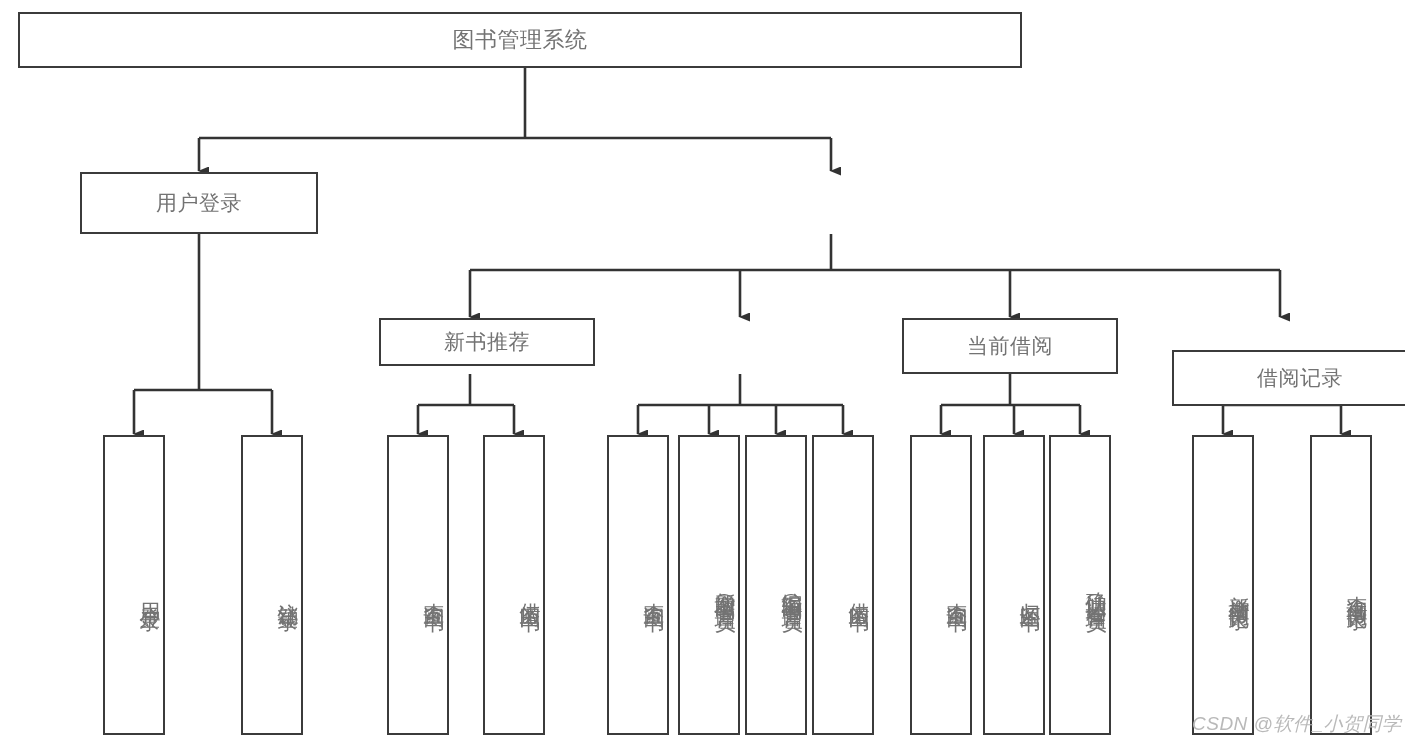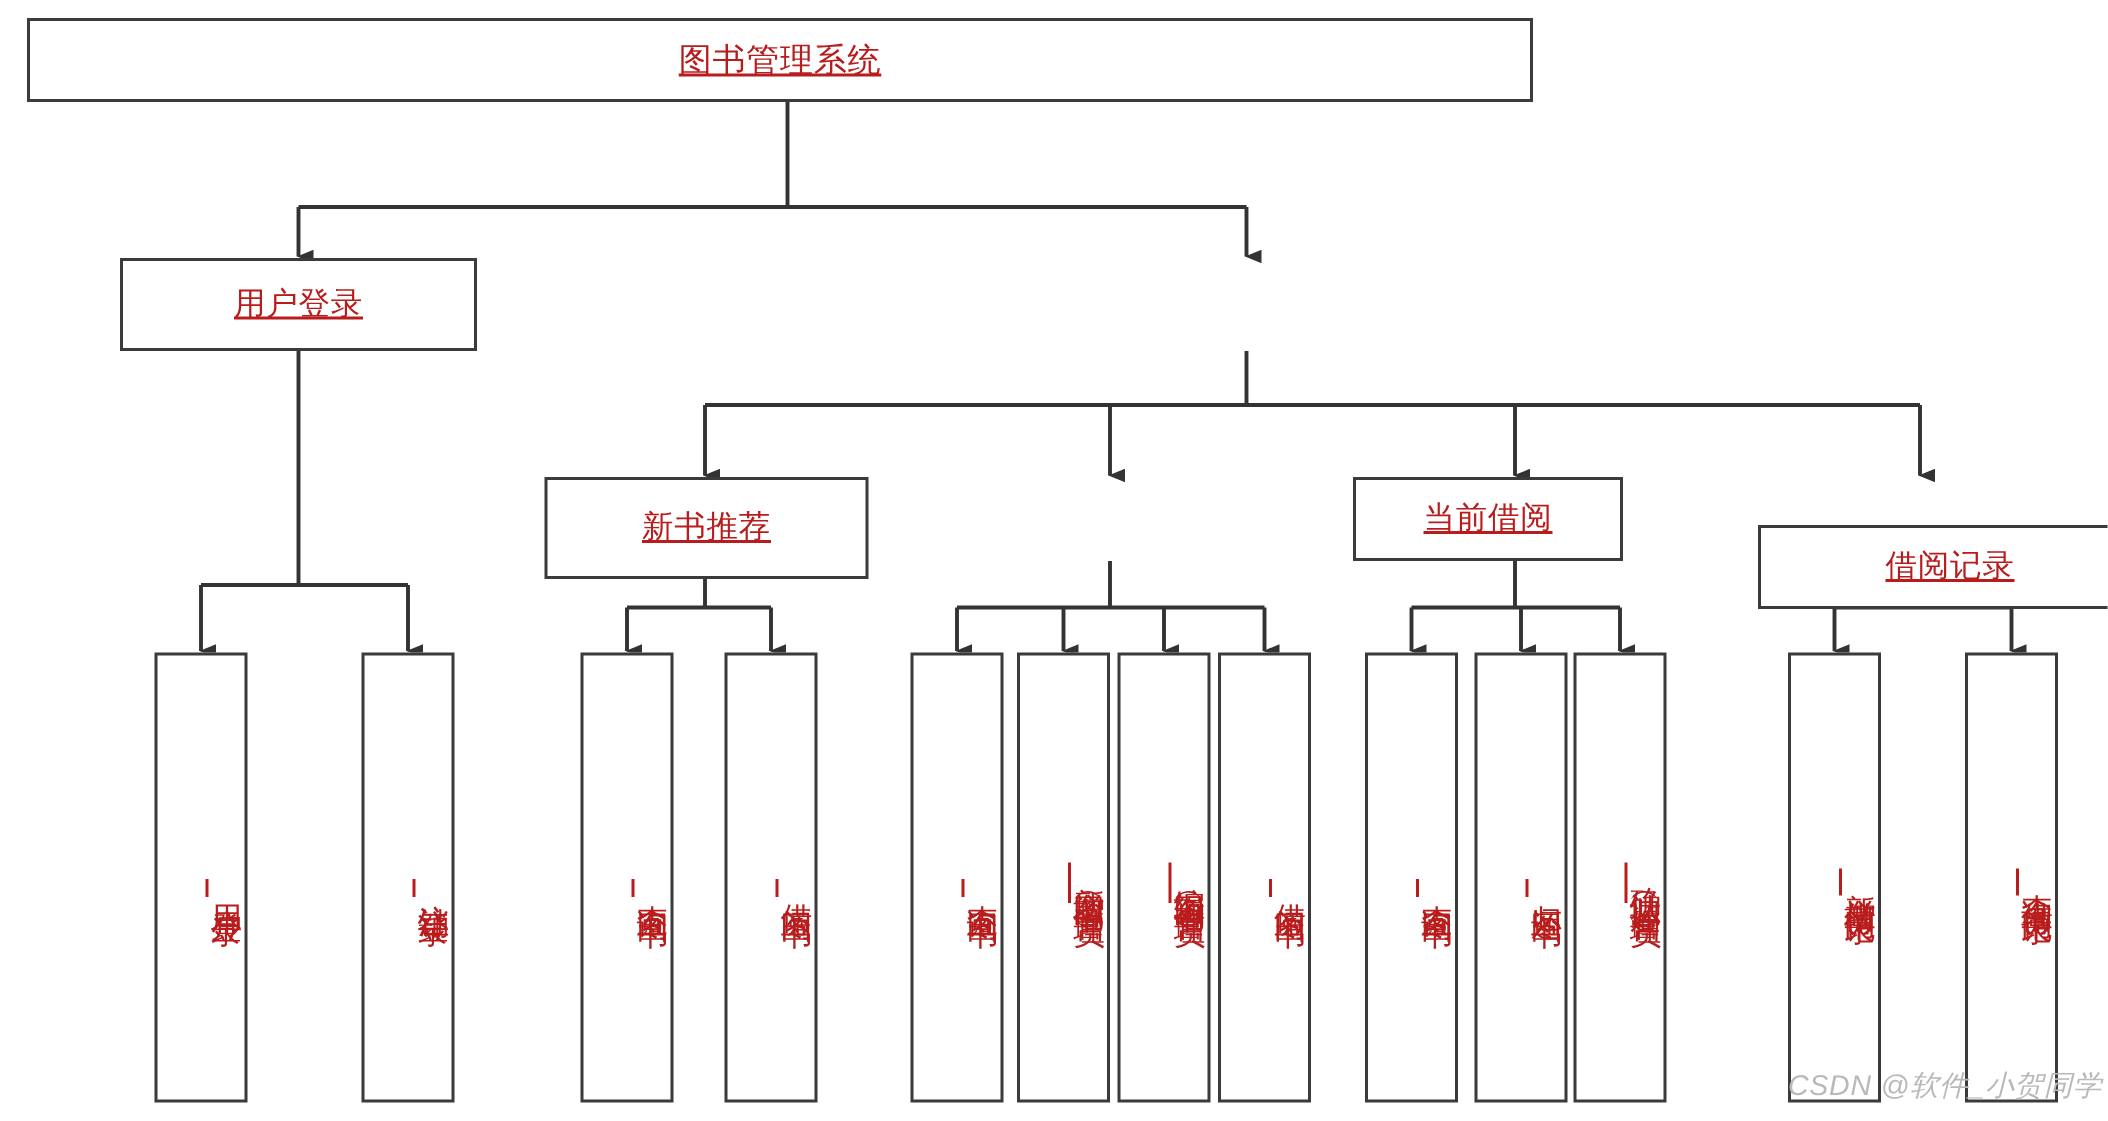--- a/index.html
+++ b/index.html
@@ -9,23 +9,22 @@
     color:#3a3a3a;
   }
   #stage{position:relative;width:1405px;height:747px;background:#fff;}
   svg#edges{position:absolute;left:0;top:0;width:1405px;height:747px;}
   .node{
     position:absolute;
     box-sizing:border-box;
     background:#ffffff;
     border:2px solid #3b3b3b;
     display:flex;align-items:center;justify-content:center;
-    color:#b91c1c;
+    color:#737373;
     letter-spacing:0.5px;
-    text-decoration:underline;
   }
   .node.horiz{font-size:21px;line-height:1.1;}
   .node.title{font-size:22px;}
   .node.vert{
     writing-mode:vertical-rl;
     text-orientation:upright;
     font-size:21px;
     line-height:1.22;
     padding-top:14px;
     align-items:flex-start;
@@ -91,24 +90,24 @@
   </svg>
 
   <div class="node horiz title" style="left: 18px; top: 12px; width: 1004px; height: 56px;">
     <span>图书管理系统</span>
   </div>
 
   <div class="node horiz" style="left: 80px; top: 172px; width: 238px; height: 62px;">
     <span>用户登录</span>
   </div>
 
-  <div class="node horiz" style="left: 363px; top: 318px; width: 216px; height: 68px;">
+  <div class="node horiz" style="left: 379px; top: 318px; width: 216px; height: 48px;">
     <span>新书推荐</span>
   </div>
-  <div class="node horiz" style="left: 902px; top: 318px; width: 180px; height: 56px;">
+  <div class="node horiz" style="left: 902px; top: 318px; width: 216px; height: 56px;">
     <span>当前借阅</span>
   </div>
   <div class="node horiz" style="left: 1172px; top: 318px; width: 256px; height: 56px; margin-top: 32px;">
     <span>借阅记录</span>
   </div>
 
   <div class="node vert" style="left: 103px; top: 435px; width: 62px; height: 300px;">用户登录</div>
   <div class="node vert" style="left: 241px; top: 435px; width: 62px; height: 300px;">注销登录</div>
 
   <div class="node vert" style="left: 387px; top: 435px; width: 62px; height: 300px;">查询图书</div>

